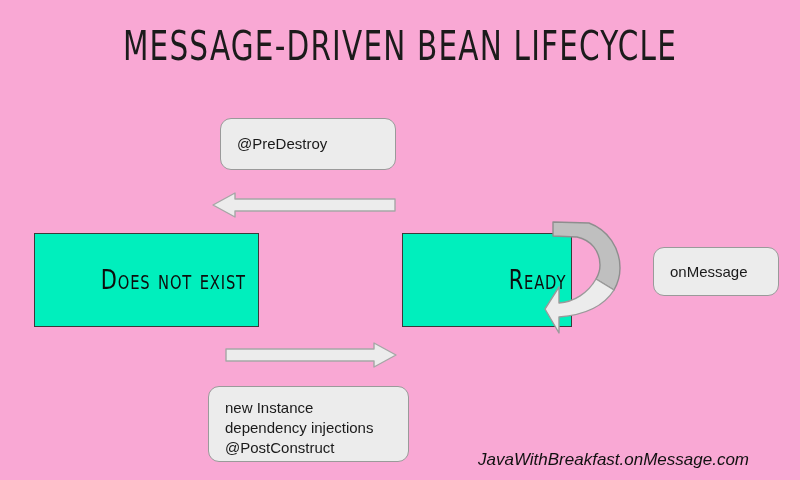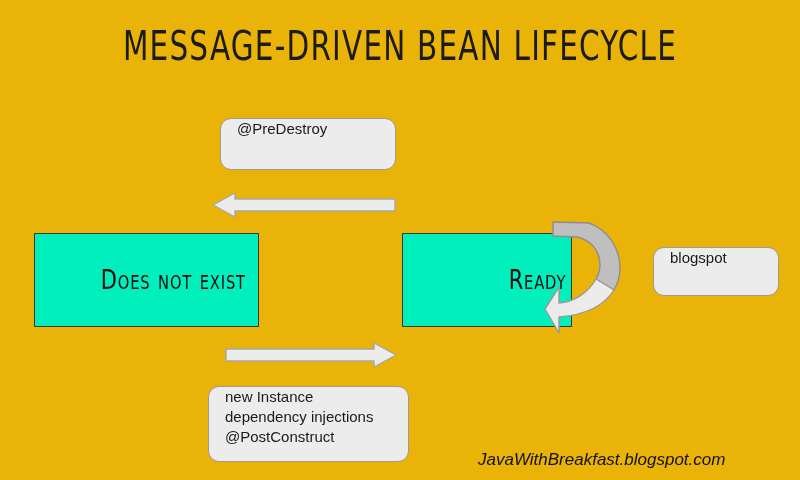--- a/index.html
+++ b/index.html
@@ -4,21 +4,21 @@
 <style>
   html, body {
     margin: 0;
     padding: 0;
     background: #ffffff;
   }
   #canvas {
     position: relative;
     width: 800px;
     height: 480px;
-    background: #eab308;
+    background: #f9a8d4;
     overflow: hidden;
     font-family: "Liberation Sans", sans-serif;
   }
 
   
   #title {
     position: absolute;
     left: 0;
     top: 22px;
     width: 800px;
@@ -38,33 +38,34 @@
   
   .note-box {
     position: absolute;
     box-sizing: border-box;
     background: #ececec;
     border: 1px solid #9a9a9a;
     border-radius: 11px;
     color: #1a1a1a;
     font-family: "Liberation Sans", sans-serif;
     display: flex;
+    align-items: center;
   }
   .note-box .note-text {
     padding: 0 16px;
     font-size: 15px;
     line-height: 20px;
     white-space: pre-line;
     text-align: left;
   }
 
   #box-predestroy { left: 220px; top: 118px; width: 176px; height: 52px; }
   #box-onmessage  { left: 653px; top: 247px; width: 126px; height: 49px; }
   #box-newinstance{ left: 208px; top: 386px; width: 201px; height: 76px; align-items: flex-start; }
-  #box-newinstance .note-text { }
+  #box-newinstance .note-text { padding-top: 11px; }
 
   
   .state-box {
     position: absolute;
     box-sizing: border-box;
     background: #00efbd;
     border: 1px solid #3a3a3a;
     display: flex;
     align-items: center;
     justify-content: flex-end;
@@ -132,30 +133,30 @@
   <div class="block-arrow" id="arrow-loop">
     <svg width="86" height="140" viewBox="0 0 86 140" xmlns="http://www.w3.org/2000/svg">
 
       <path d="M9,9 L45,10 C64,17 76,35 76,55 C76,63 74,70 70,77 L52,66 C55,61 56,57 56,52 C56,38 47,27 33,24 L9,23 Z" fill="#bfbfbf" stroke="#8e8e8e" stroke-width="1.4" stroke-linejoin="round"></path>
 
       <path d="M70,77 L52,66 C44,80 30,89 15,90 L15,74 L1,96 L15,120 L15,104 C40,102 60,93 70,77 Z" fill="#ececec" stroke="#9a9a9a" stroke-width="1.4" stroke-linejoin="round"></path>
     </svg>
   </div>
 
   <div class="note-box" id="box-onmessage">
-    <span class="note-text">blogspot</span>
+    <span class="note-text">onMessage</span>
   </div>
 
   <div class="block-arrow" id="arrow-create">
     <svg width="178" height="28" viewBox="0 0 178 28" xmlns="http://www.w3.org/2000/svg">
       <polygon points="174,14 152,2 152,8 4,8 4,20 152,20 152,26" fill="#ececec" stroke="#a6a6a6" stroke-width="1.4" stroke-linejoin="round"></polygon>
     </svg>
   </div>
 
   <div class="note-box" id="box-newinstance">
     <span class="note-text">new Instance
 dependency injections
 @PostConstruct</span>
   </div>
 
-  <div id="watermark">JavaWithBreakfast.blogspot.com</div>
+  <div id="watermark">JavaWithBreakfast.onMessage.com</div>
 
 </div>
 
 </body></html>

